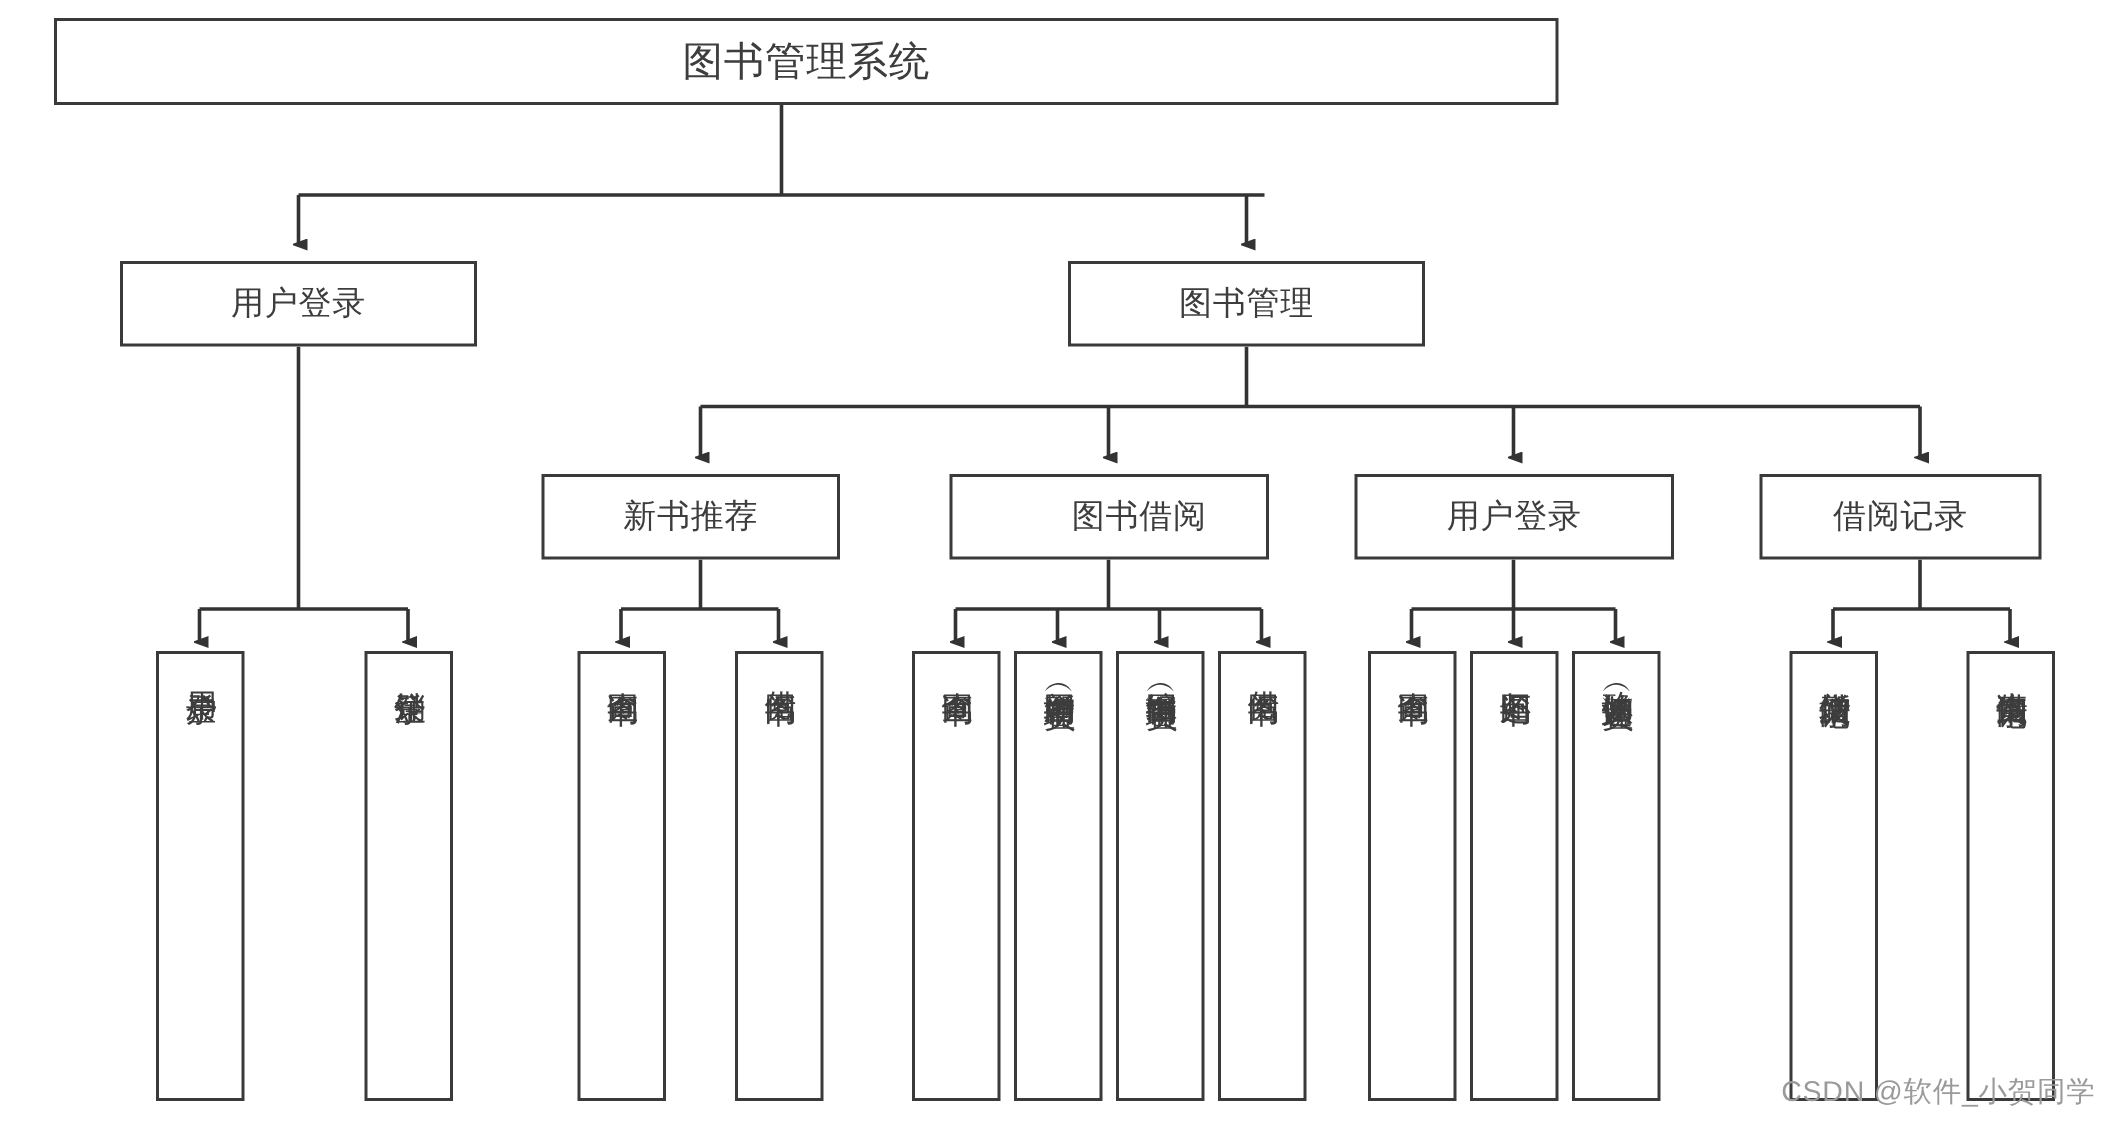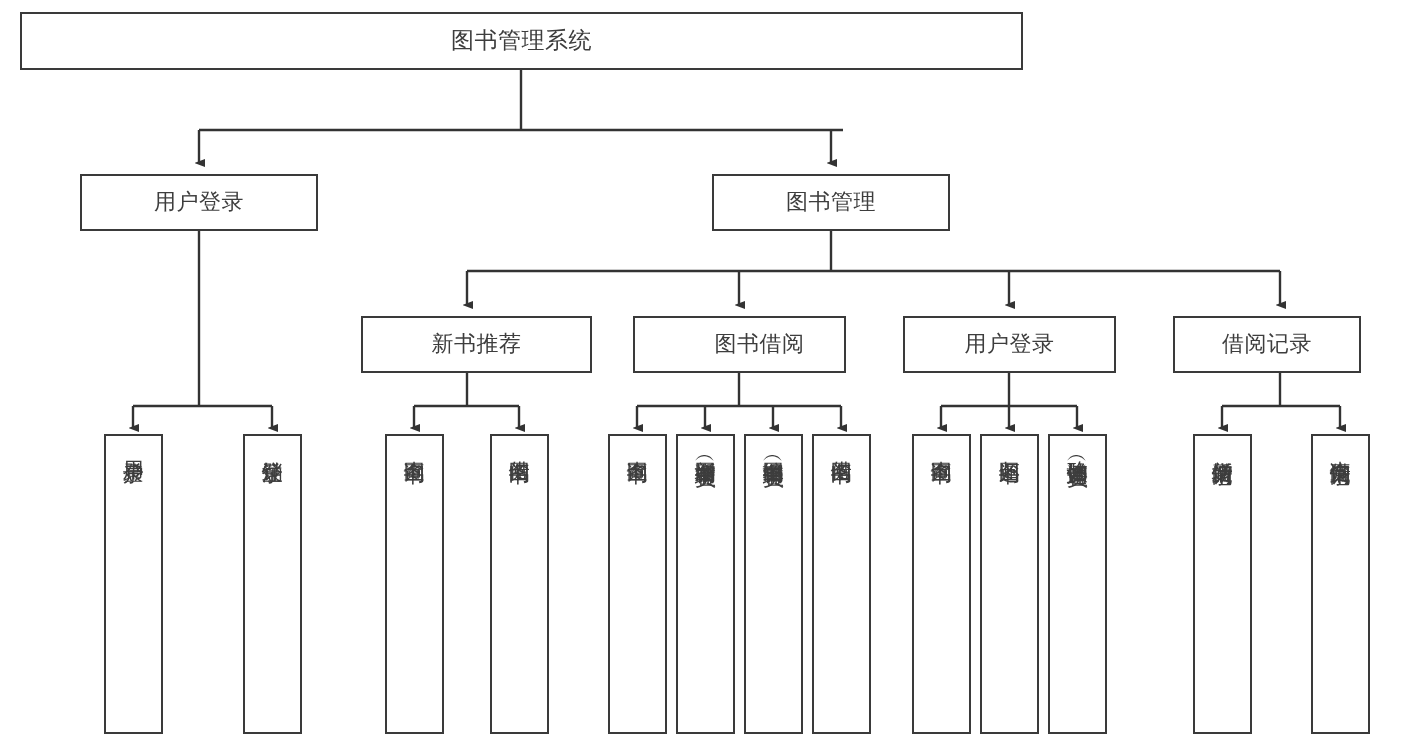--- a/index.html
+++ b/index.html
@@ -35,21 +35,22 @@
     justify-content: center;
     color: #3d3d3d;
     z-index: 2;
   }
   .node.horiz {
     font-size: 22px;
     letter-spacing: 0.5px;
     line-height: 1.2;
   }
   .node.root {
-    font-size: 23px;
+    font-size: 27px;
+    margin-left: 16px;
   }
   .node.vert {
     padding: 8px 0;
     align-items: flex-start;
   }
   .vert .vlabel {
     writing-mode: vertical-rl;
     text-orientation: upright;
     font-size: 21px;
     line-height: 1.12;
@@ -127,21 +128,21 @@
     <span>图书管理系统</span>
   </div>
 
   <div class="node horiz" style="left:80px; top:174px; width:238px; height:57px;">
     <span>用户登录</span>
   </div>
   <div class="node horiz" style="left:712px; top:174px; width:238px; height:57px;">
     <span>图书管理</span>
   </div>
 
-  <div class="node horiz" style="left:361px; top:316px; width:231px; height:57px;text-align:right;">
+  <div class="node horiz" style="left:361px; top:316px; width:199px; height:57px;text-align:right;">
     <span>新书推荐</span>
   </div>
   <div class="node horiz" style="left:633px; top:316px; width:213px; height:57px;padding-left:40px;">
     <span>图书借阅</span>
   </div>
   <div class="node horiz" style="left:903px; top:316px; width:213px; height:57px;">
     <span>用户登录</span>
   </div>
   <div class="node horiz" style="left:1173px; top:316px; width:188px; height:57px;">
     <span>借阅记录</span>
@@ -184,14 +185,15 @@
     <span class="vlabel">确认归还（管理员）</span>
   </div>
 
   <div class="node vert" style="left:1193px; top:434px; width:59px; height:300px;">
     <span class="vlabel">新增借阅记录</span>
   </div>
   <div class="node vert" style="left:1311px; top:434px; width:59px; height:300px;">
     <span class="vlabel">查询借阅记录</span>
   </div>
 
+  <div class="watermark">CSDN @软件_小贺同学</div>
 
 </div>
 
 </body></html>

